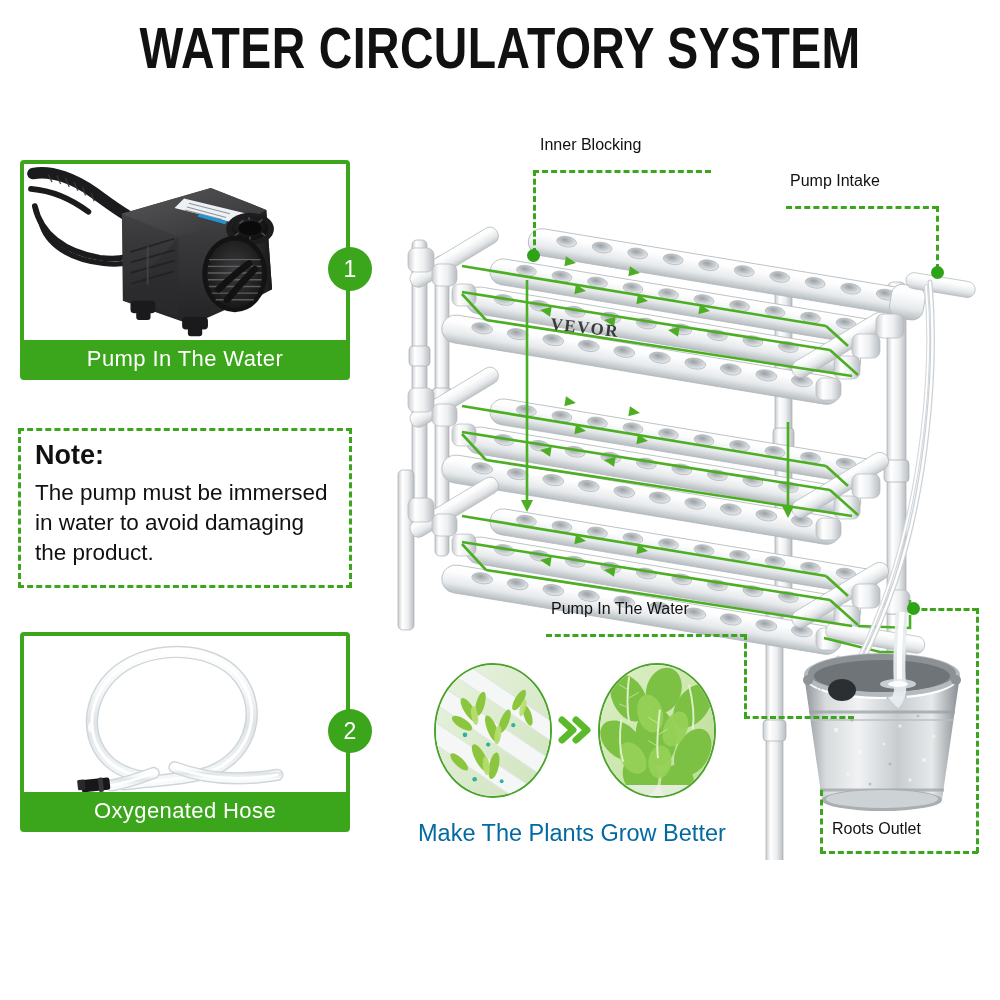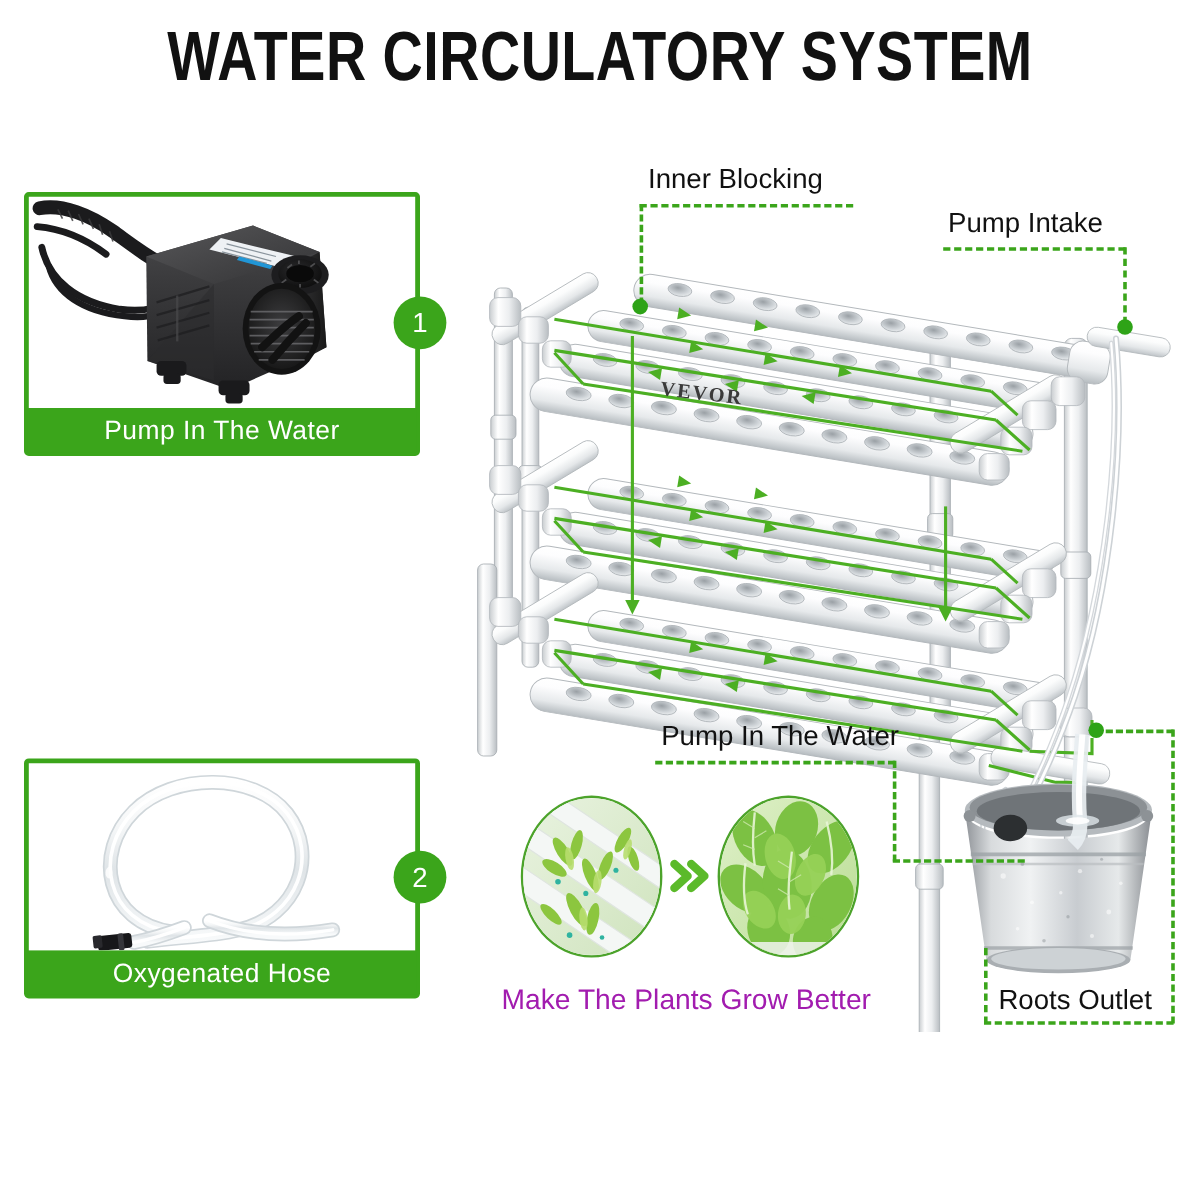--- a/index.html
+++ b/index.html
@@ -68,21 +68,21 @@
     font-size:27px; font-weight:bold; color:#111;
     margin:1px 0 7px 0;
   }
   .note .note-body {
     font-size:22.5px; color:#111; line-height:30px;
   }
 
   
   .lbl {
     position:absolute;
-    font-size:23px; color:#111; white-space:nowrap;
+    font-size:16px; color:#111; white-space:nowrap;
   }
   .dash-h { position:absolute; height:0; border-top:3px dashed #3BA51B; }
   .dash-v { position:absolute; width:0; border-left:3px dashed #3BA51B; }
   .dot { position:absolute; width:13px; height:13px; border-radius:50%; background:#2EA317; }
 
   
   .banner {
     position:absolute; left:0; bottom:0; width:1000px; height:89px;
     background:#3BA51B;
   }
@@ -101,21 +101,21 @@
     border:2px solid #4CA32B; overflow:hidden;
   }
   .vevor {
     position:absolute;
     font-family:"Liberation Serif", serif;
     font-weight:bold; font-size:17px; color:#3a3a3a;
     letter-spacing:1.5px;
     transform:rotate(6.5deg);
   }
   .cap-lbl {
-    position:absolute; font-size:23.5px; color:#a21caf; white-space:nowrap;
+    position:absolute; font-size:23.5px; color:#0369a1; white-space:nowrap;
   }
 </style>
 </head>
 <body>
 
 <div id="stage">
 
   <div class="title">WATER CIRCULATORY SYSTEM</div>
 
   <div class="card" style="left:20px; top:160px; width:330px; height:220px;">
@@ -217,20 +217,24 @@
           <rect x="110" y="154" width="15" height="9" rx="3"></rect>
           <rect x="158" y="160" width="27" height="13" rx="4"></rect>
           <rect x="164" y="171" width="15" height="9" rx="3"></rect>
         </g>
       </svg>
     </div>
     <div class="caption">Pump In The Water</div>
     <div class="badge" style="right:-26px; top:83px;">1</div>
   </div>
 
+  <div class="note" style="left:18px; top:428px; width:334px; height:160px;">
+    <div class="note-title">Note:</div>
+    <div class="note-body">The pump must be immersed in water to avoid damaging the product.</div>
+  </div>
 
   <div class="card" style="left:20px; top:632px; width:330px; height:200px;">
     <div class="photo">
       <svg viewBox="0 0 322 164" width="100%" height="100%" preserveAspectRatio="xMidYMid meet">
         <defs>
           <linearGradient id="gTube" x1="0" y1="0" x2="0" y2="1">
             <stop offset="0" stop-color="#ffffff"></stop>
             <stop offset="0.30" stop-color="#f4f6f7"></stop>
             <stop offset="0.55" stop-color="#dfe4e7"></stop>
             <stop offset="1" stop-color="#f8fafb"></stop>

